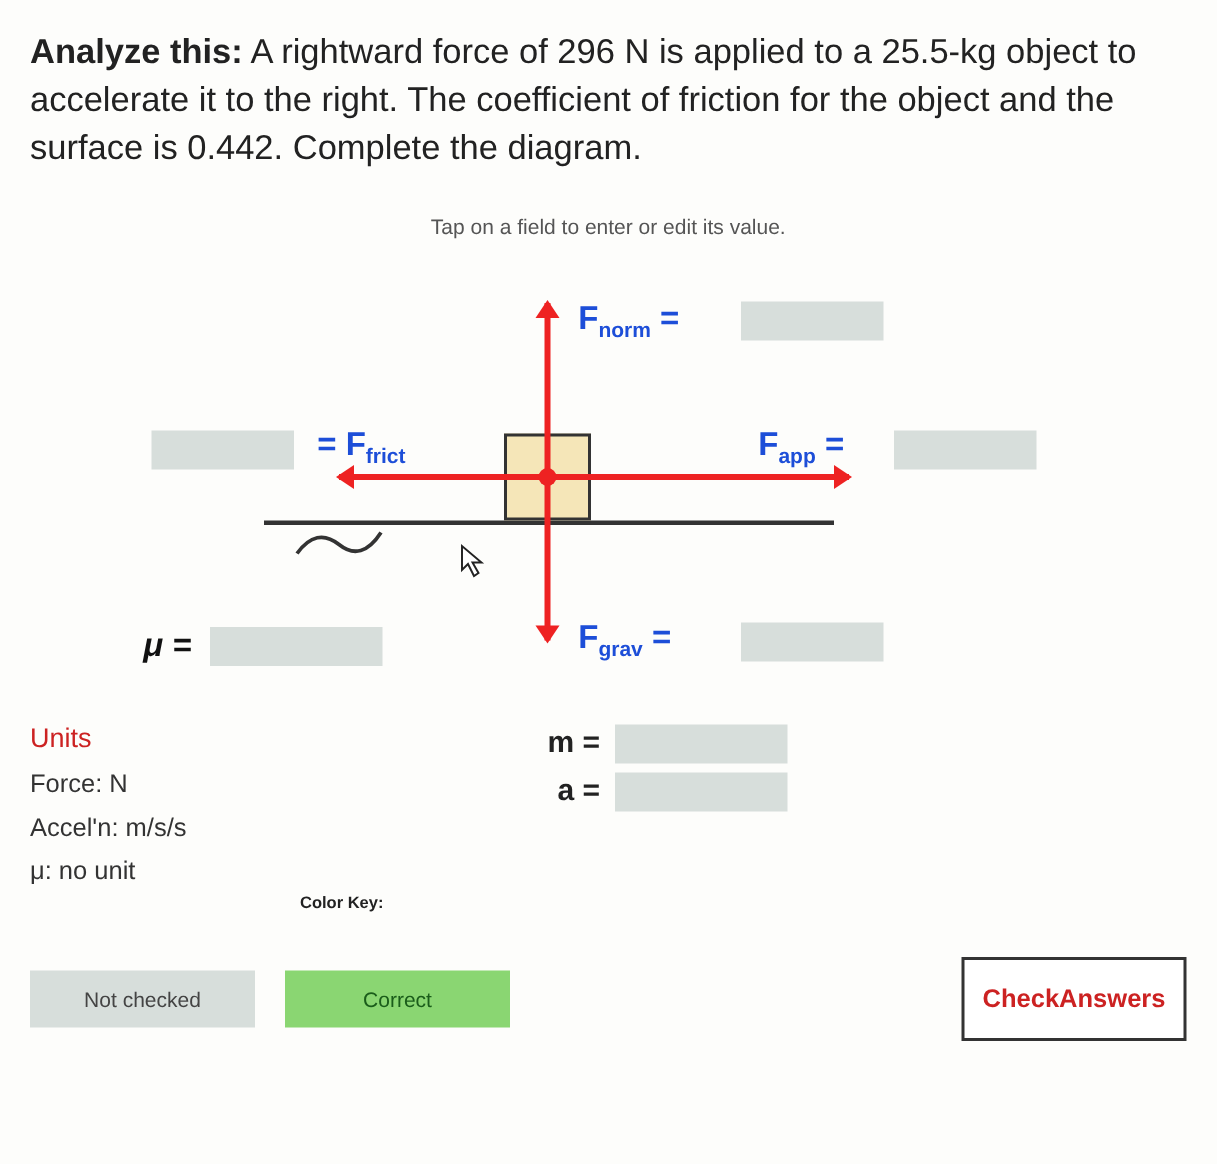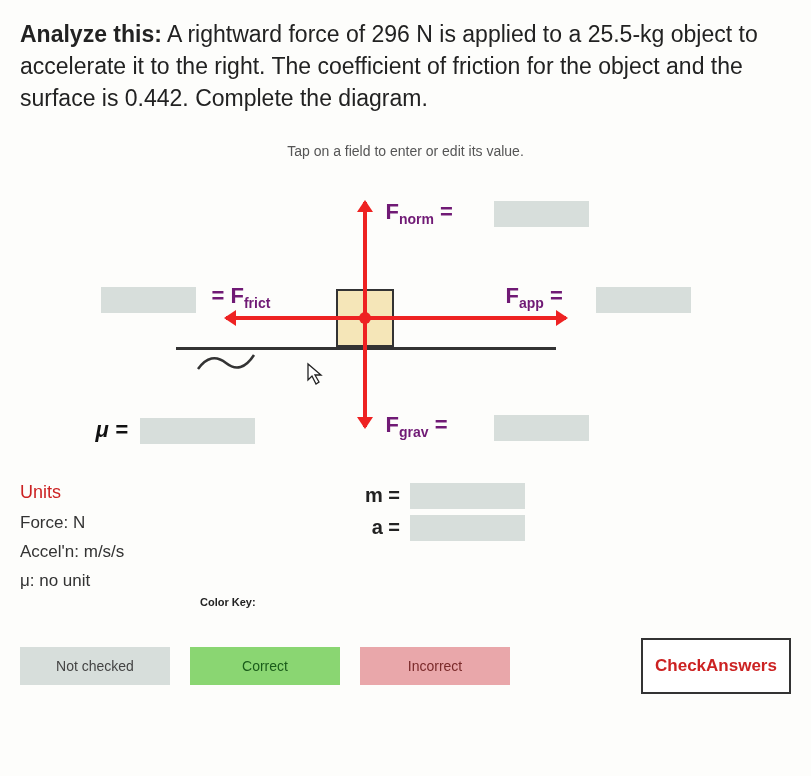--- a/index.html
+++ b/index.html
@@ -48,21 +48,21 @@
   .arrow-down { top: 150px; left: 337px; height: 110px; }
   .arrow-down::after { content:""; position:absolute; bottom:-10px; left:-6px; border:8px solid transparent; border-top:12px solid #e22; }
   
   .arrow-left { top: 149px; left: 200px; width: 140px; }
   .arrow-left::before { content:""; position:absolute; left:-10px; top:-6px; border:8px solid transparent; border-right:12px solid #e22; }
   
   .arrow-right { top: 149px; left: 340px; width: 200px; }
   .arrow-right::after { content:""; position:absolute; right:-10px; top:-6px; border:8px solid transparent; border-left:12px solid #e22; }
   .center-dot { position:absolute; top:145px; left:333px; width:12px; height:12px; background:#e22; border-radius:50%; }
 
-  .flabel { position:absolute; font-size:22px; font-weight:bold; color:#701a75; white-space:nowrap; }
+  .flabel { position:absolute; font-size:22px; font-weight:bold; color:#1d4ed8; white-space:nowrap; }
   .flabel sub { font-size:14px; }
   .flabel.black { color:#111; }
 
   .inputbox {
     display:inline-block;
     width: 95px; height: 26px;
     background: #d7dedb;
     vertical-align: middle;
   }
   .inputbox.wide { width: 115px; }
@@ -160,18 +160,17 @@
       <span class="lhs">a =</span>
       <span class="inputbox wide"></span>
     </div>
   </div>
 </div>
 
 <div class="colorkey-label">Color Key:</div>
 <div class="footer">
   <div class="swatch sw-unchecked">Not checked</div>
   <div class="swatch sw-correct">Correct</div>
-  <div class="swatch sw-incorrect">Incorrect</div>
   <div class="check-btn">
     <span>Check</span>
     <span>Answers</span>
   </div>
 </div>
 
 </body></html>

